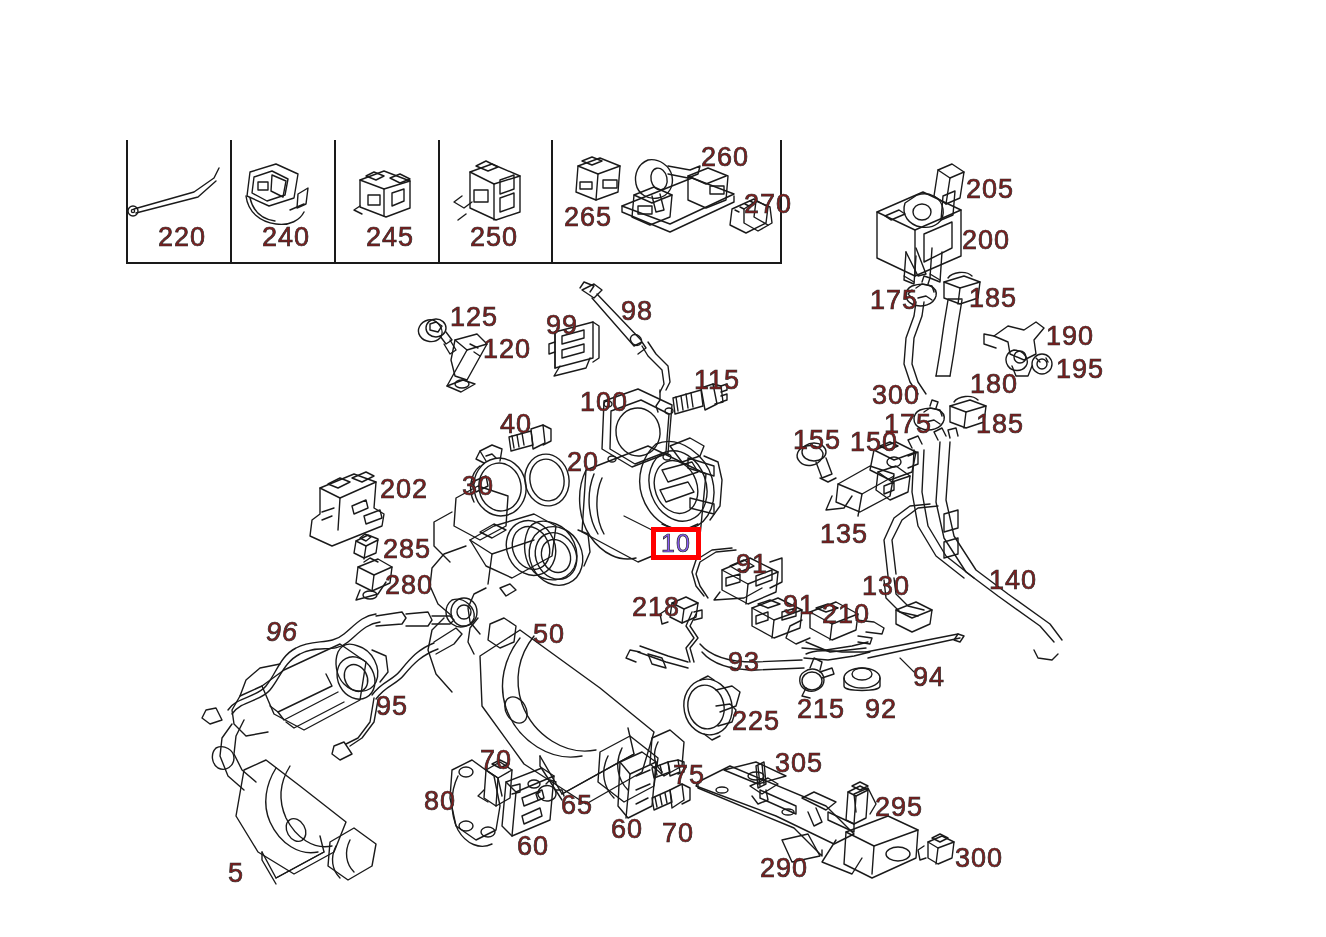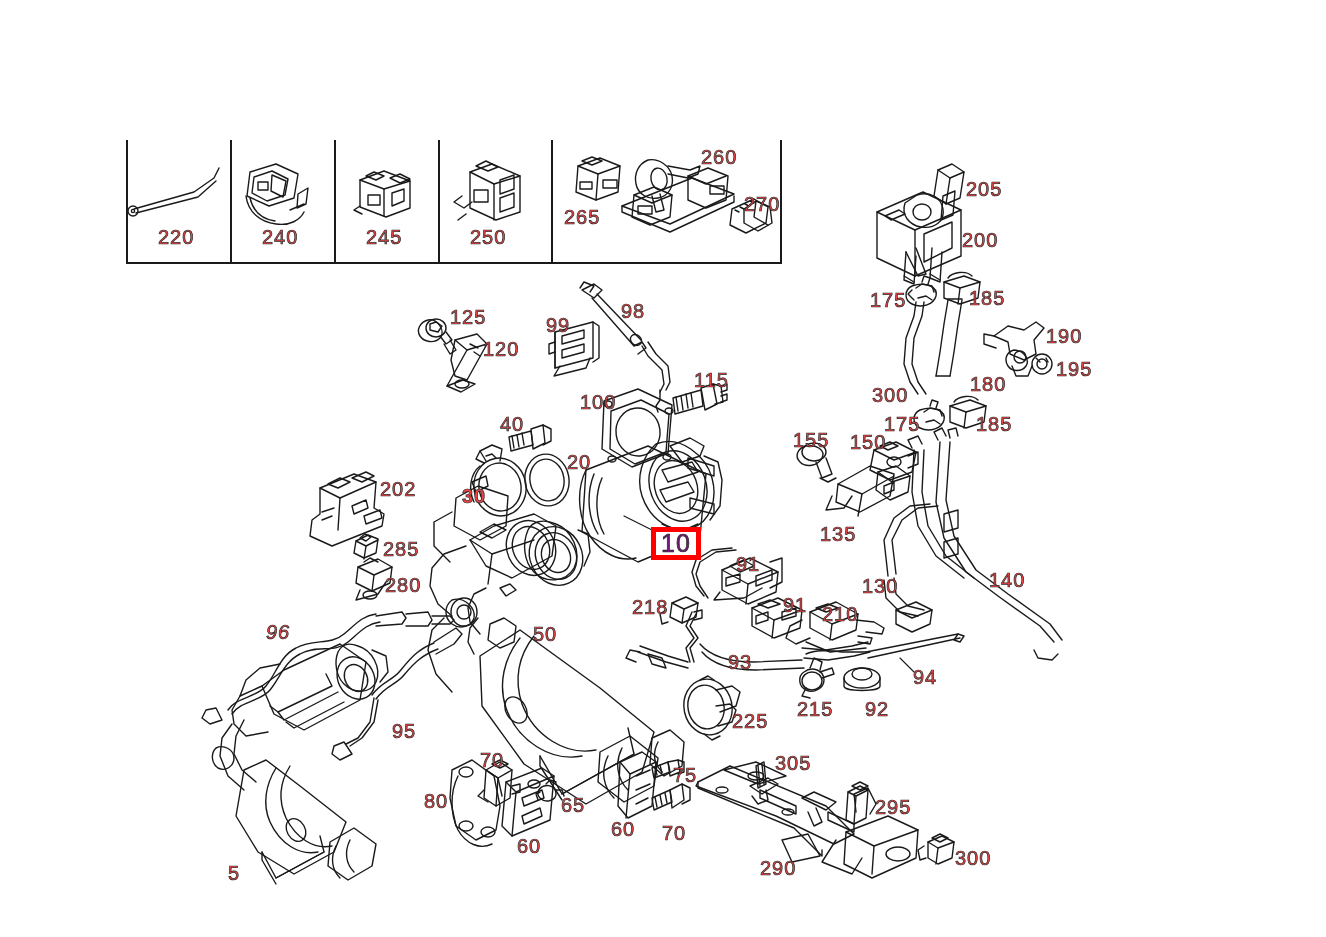--- a/index.html
+++ b/index.html
@@ -5,40 +5,40 @@
 <style>
   html,body{margin:0;padding:0;background:#ffffff;}
   body{width:1326px;height:937px;overflow:hidden;
        font-family:"Liberation Sans", sans-serif;}
   #stage{position:relative;width:1326px;height:937px;background:#fff;}
 
   
   .lbl{
     position:absolute;
     font-family:"Liberation Sans", sans-serif;
-    font-size:20px;
+    font-size:27px;
     line-height:25px;
     letter-spacing:1px;
-    color:#ef4444;
+    color:#7f1d1d;
     -webkit-text-stroke:0.7px #2b2b2b;
     white-space:nowrap;
     user-select:none;
   }
 
   
   .hl-box{
     position:absolute;
     border:5px solid #ff0000;
     background:#ffffff;
     box-sizing:border-box;
     display:flex;align-items:center;justify-content:center;
   }
   .hl-box .lbl-inner{
     font-family:"Liberation Sans", sans-serif;
-    font-size:25px;color:#701a75;
+    font-size:25px;color:#8b5cf6;
     -webkit-text-stroke:0.7px #2b2b2b;
     letter-spacing:1px;
   }
 
   
   #legend{position:absolute;box-sizing:border-box;}
   .legend-div{position:absolute;background:#1a1a1a;}
   .legend-base{position:absolute;background:#1a1a1a;}
 
   
@@ -642,26 +642,26 @@
       <div class="lbl" style="left: 884px; top: 412px;">175</div>
       <div class="lbl" style="left: 976px; top: 412px;">185</div>
       <div class="lbl" style="left: 450px; top: 305px;">125</div>
       <div class="lbl" style="left: 483px; top: 337px;">120</div>
       <div class="lbl" style="left: 546px; top: 313px;">99</div>
       <div class="lbl" style="left: 621px; top: 299px;">98</div>
       <div class="lbl" style="left: 694px; top: 368px;">115</div>
       <div class="lbl" style="left: 580px; top: 390px;">100</div>
       <div class="lbl" style="left: 500px; top: 412px;">40</div>
       <div class="lbl" style="left: 567px; top: 450px;">20</div>
-      <div class="lbl" style="left: 462px; top: 484px; font-weight: bold;">30</div>
+      <div class="lbl" style="left: 462px; top: 474px;">30</div>
       <div class="lbl" style="left: 380px; top: 477px;">202</div>
       <div class="lbl" style="left: 383px; top: 537px;">285</div>
       <div class="lbl" style="left: 385px; top: 573px;">280</div>
       <div class="lbl" style="left: 266px; top: 620px; font-style: italic;">96</div>
-      <div class="lbl" style="left: 392px; top: 694px; margin-top: 25px;">95</div>
+      <div class="lbl" style="left: 376px; top: 694px;">95</div>
       <div class="lbl" style="left: 228px; top: 861px;">5</div>
       <div class="lbl" style="left: 533px; top: 622px;">50</div>
       <div class="lbl" style="left: 632px; top: 595px;">218</div>
       <div class="lbl" style="left: 736px; top: 552px;">91</div>
       <div class="lbl" style="left: 783px; top: 593px;">91</div>
       <div class="lbl" style="left: 822px; top: 602px;">210</div>
       <div class="lbl" style="left: 728px; top: 650px;">93</div>
       <div class="lbl" style="left: 913px; top: 665px;">94</div>
       <div class="lbl" style="left: 862px; top: 574px;">130</div>
       <div class="lbl" style="left: 989px; top: 568px;">140</div>

